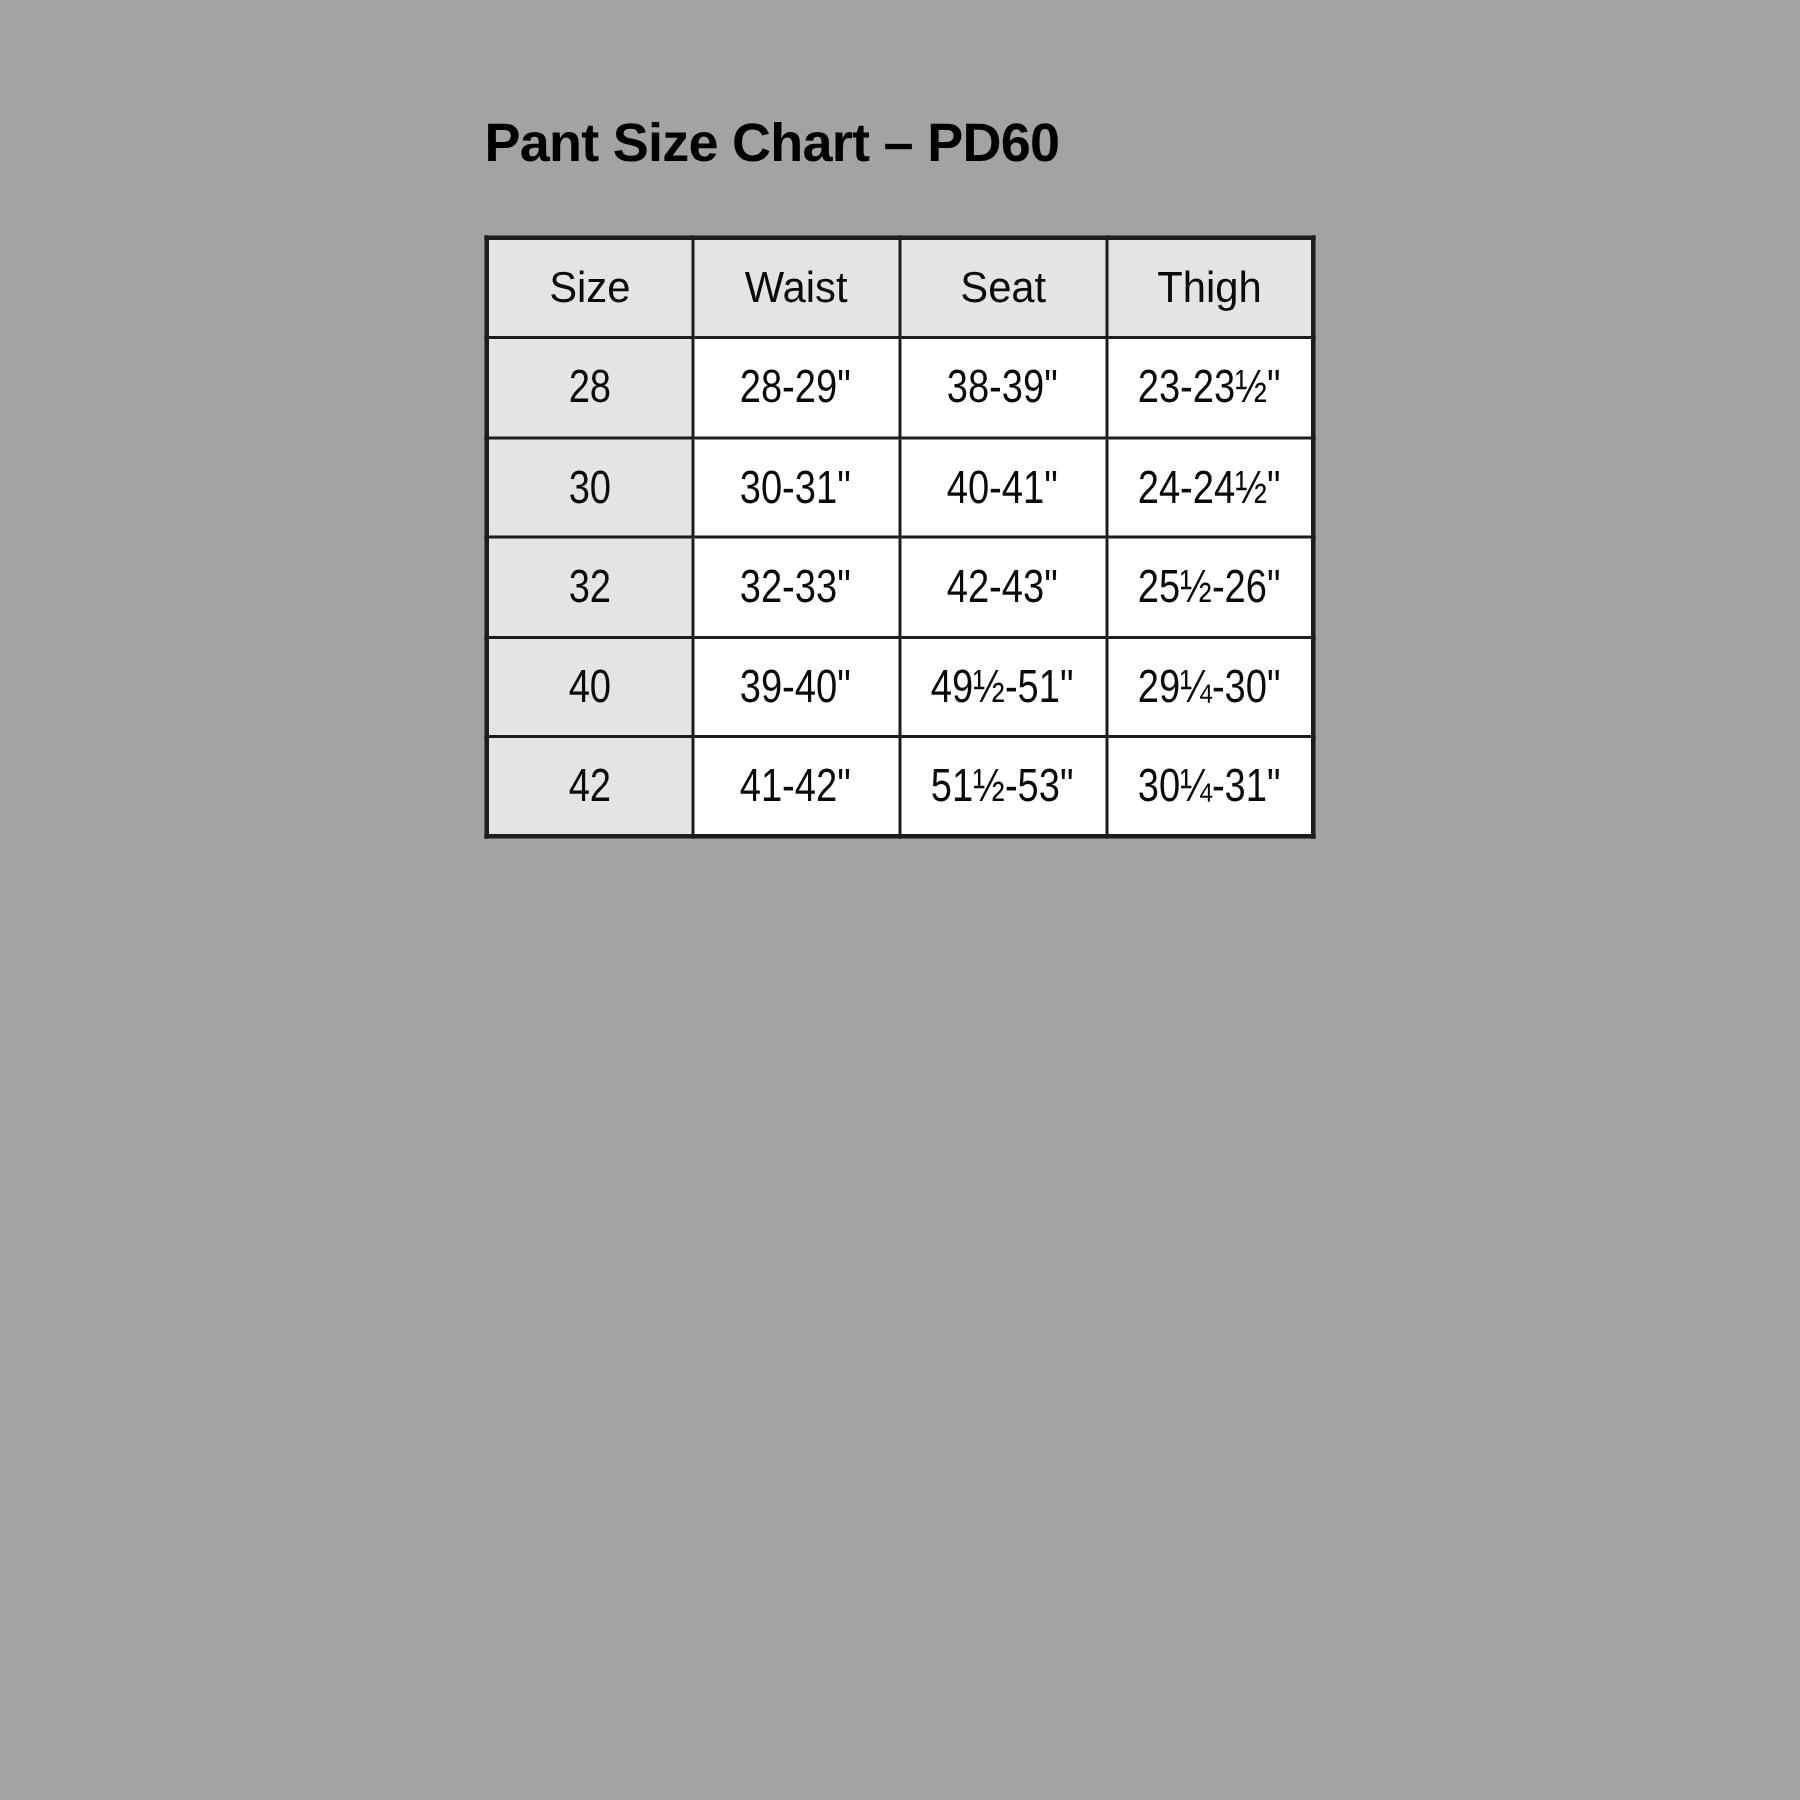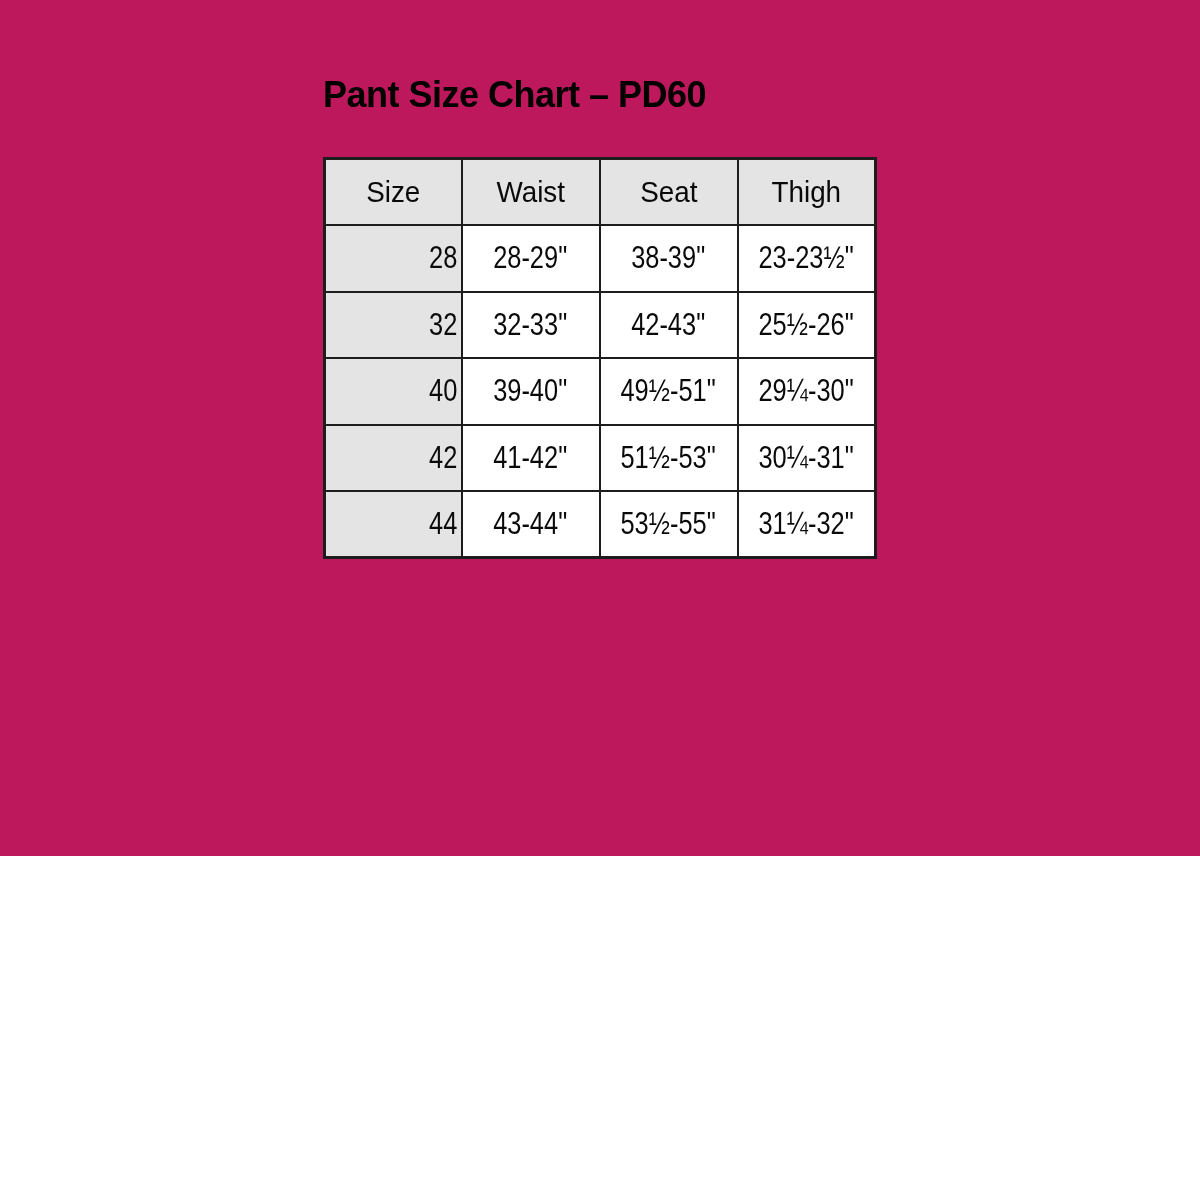--- a/index.html
+++ b/index.html
@@ -5,22 +5,22 @@
   * { box-sizing: border-box; }
   html, body {
     margin: 0;
     padding: 0;
     background: #ffffff;
     font-family: "Liberation Sans", sans-serif;
   }
   .page {
     position: relative;
     width: 1200px;
-    height: 856px;
-    background: #be185d;
+    height: 1200px;
+    background: #a3a3a3;
     overflow: hidden;
   }
   .title {
     position: absolute;
     left: 323px;
     top: 74px;
     margin: 0;
     font-size: 36px;
     font-weight: bold;
     color: #000000;
@@ -46,21 +46,20 @@
     color: #0a0a0a;
     font-weight: normal;
     background: #ffffff;
   }
   .size-table th {
     background: #e4e4e4;
     font-size: 29px;
   }
   .size-table td.size-col {
     background: #e4e4e4;
-    text-align: right;
   }
   .size-table td {
     font-size: 31px;
   }
   .cell-text {
     display: inline-block;
     transform: scaleX(0.82);
     white-space: nowrap;
   }
   .head-text {
@@ -100,39 +99,39 @@
       </tr>
     </thead>
     <tbody id="table-body">
         <tr>
           <td class="size-col"><span class="cell-text">28</span></td>
           <td><span class="cell-text">28-29"</span></td>
           <td><span class="cell-text">38-39"</span></td>
           <td><span class="cell-text">23-23½"</span></td>
         </tr>
         <tr>
+          <td class="size-col"><span class="cell-text">30</span></td>
+          <td><span class="cell-text">30-31"</span></td>
+          <td><span class="cell-text">40-41"</span></td>
+          <td><span class="cell-text">24-24½"</span></td>
+        </tr>
+        <tr>
           <td class="size-col"><span class="cell-text">32</span></td>
           <td><span class="cell-text">32-33"</span></td>
           <td><span class="cell-text">42-43"</span></td>
           <td><span class="cell-text">25½-26"</span></td>
         </tr>
         <tr>
           <td class="size-col"><span class="cell-text">40</span></td>
           <td><span class="cell-text">39-40"</span></td>
           <td><span class="cell-text">49½-51"</span></td>
           <td><span class="cell-text">29¼-30"</span></td>
         </tr>
         <tr>
           <td class="size-col"><span class="cell-text">42</span></td>
           <td><span class="cell-text">41-42"</span></td>
           <td><span class="cell-text">51½-53"</span></td>
           <td><span class="cell-text">30¼-31"</span></td>
         </tr>
-        <tr>
-          <td class="size-col"><span class="cell-text">44</span></td>
-          <td><span class="cell-text">43-44"</span></td>
-          <td><span class="cell-text">53½-55"</span></td>
-          <td><span class="cell-text">31¼-32"</span></td>
-        </tr>
       </tbody>
   </table>
 
 </div>
 
 </body></html>

